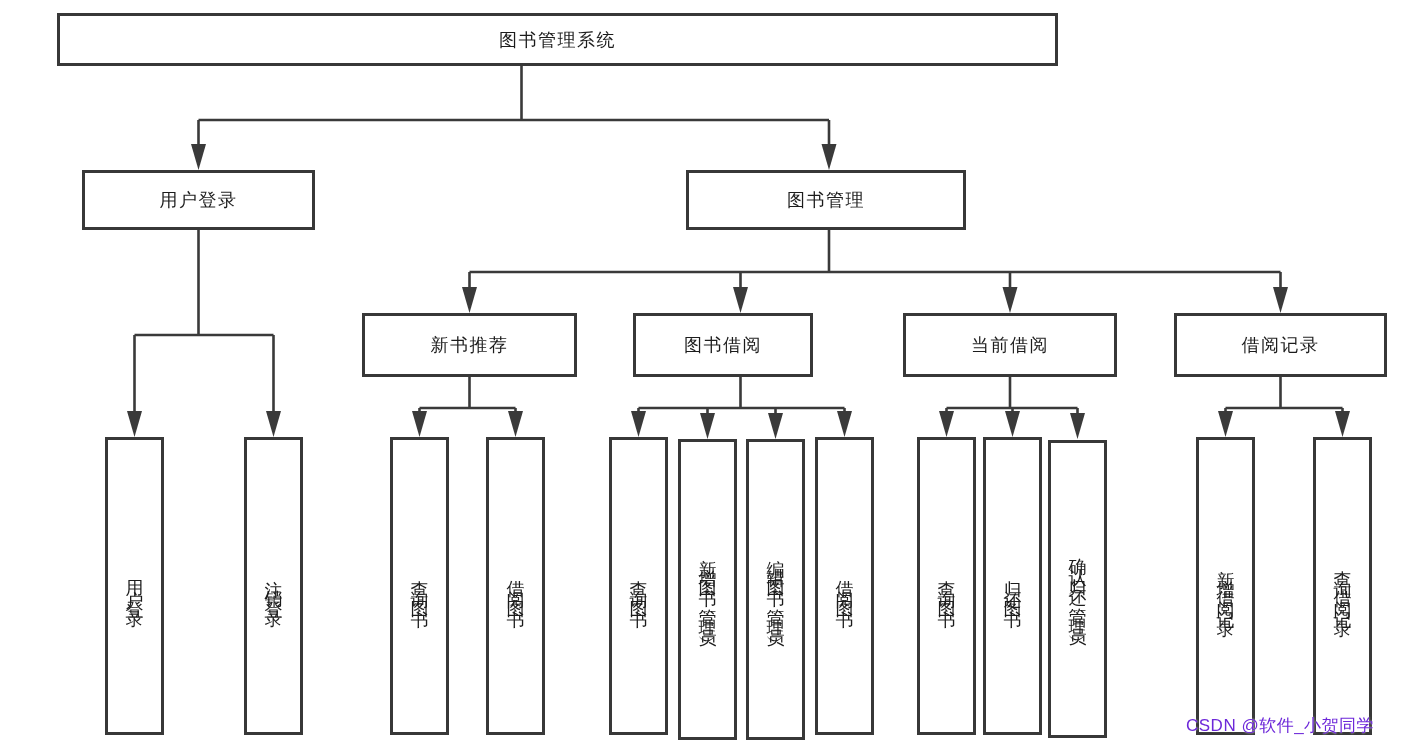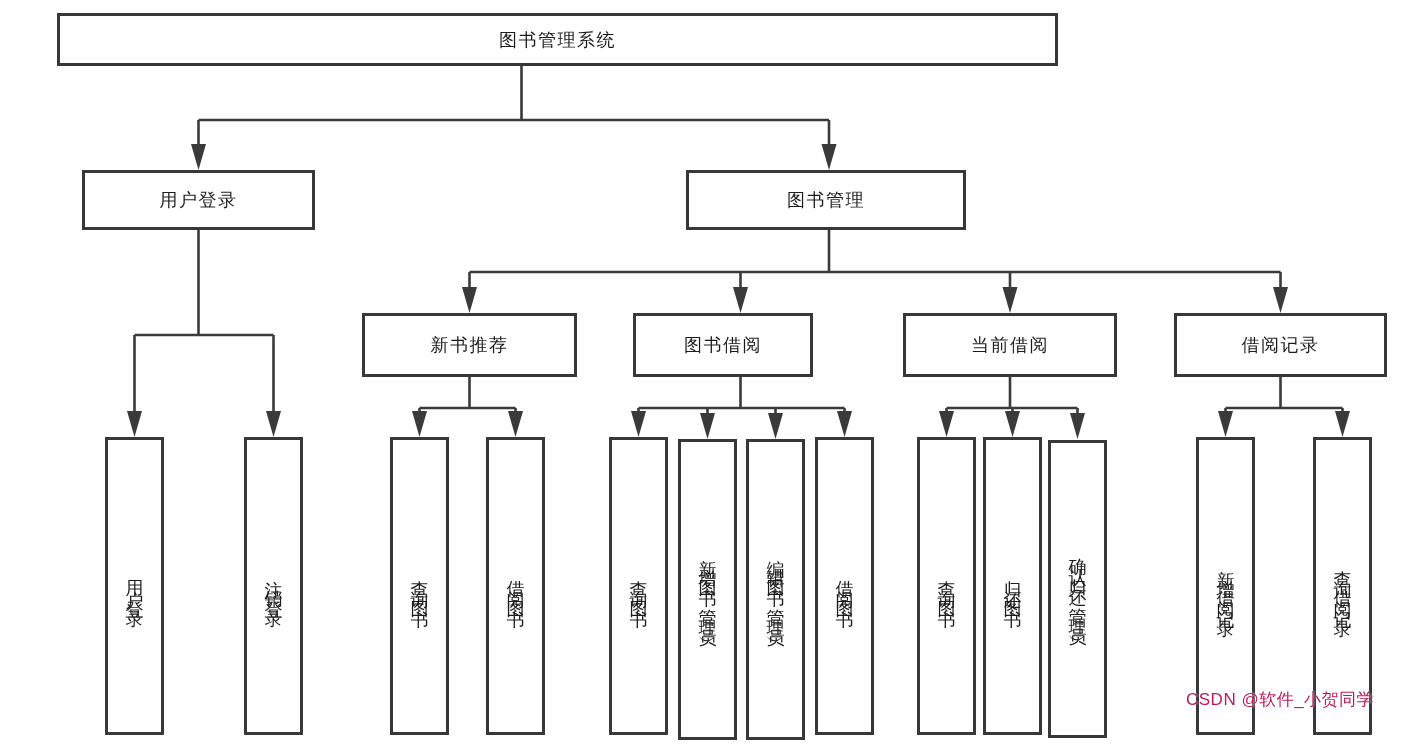--- a/index.html
+++ b/index.html
@@ -51,23 +51,23 @@
     writing-mode: vertical-rl;
     text-orientation: mixed;
     font-size: 18px;
     letter-spacing: 10px;
     color: #1c1c1c;
     line-height: 1;
   }
   .watermark {
     position: absolute;
     left: 1186px;
-    top: 688px;
+    top: 714px;
     font-size: 17px;
-    color: #be185d;
+    color: #6d28d9;
     letter-spacing: 0.5px;
     text-shadow: 0 0 2px #ffffff;
     white-space: nowrap;
     z-index: 5;
   }
 </style>
 </head>
 <body>
 
 <div class="stage">

